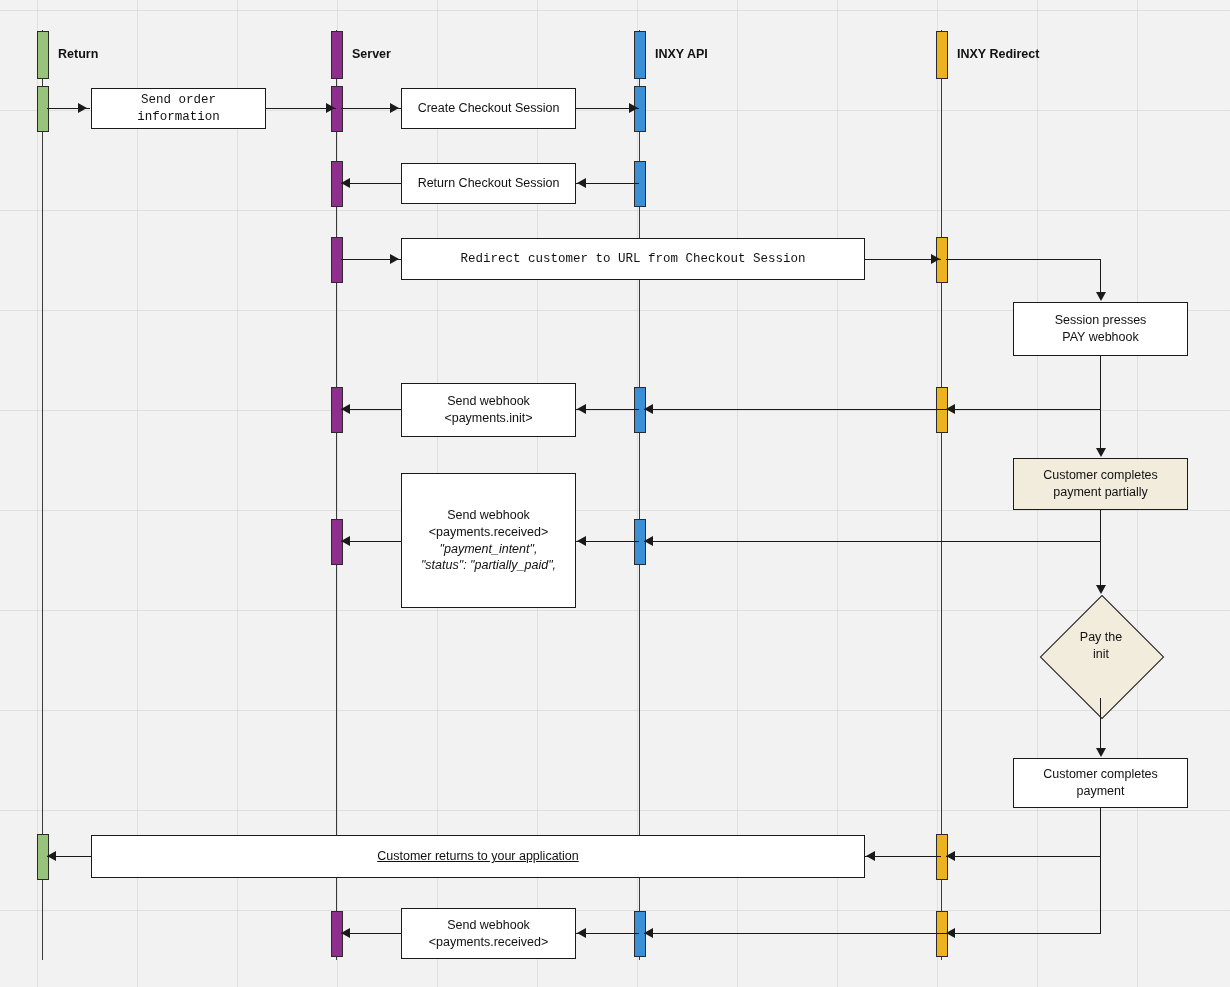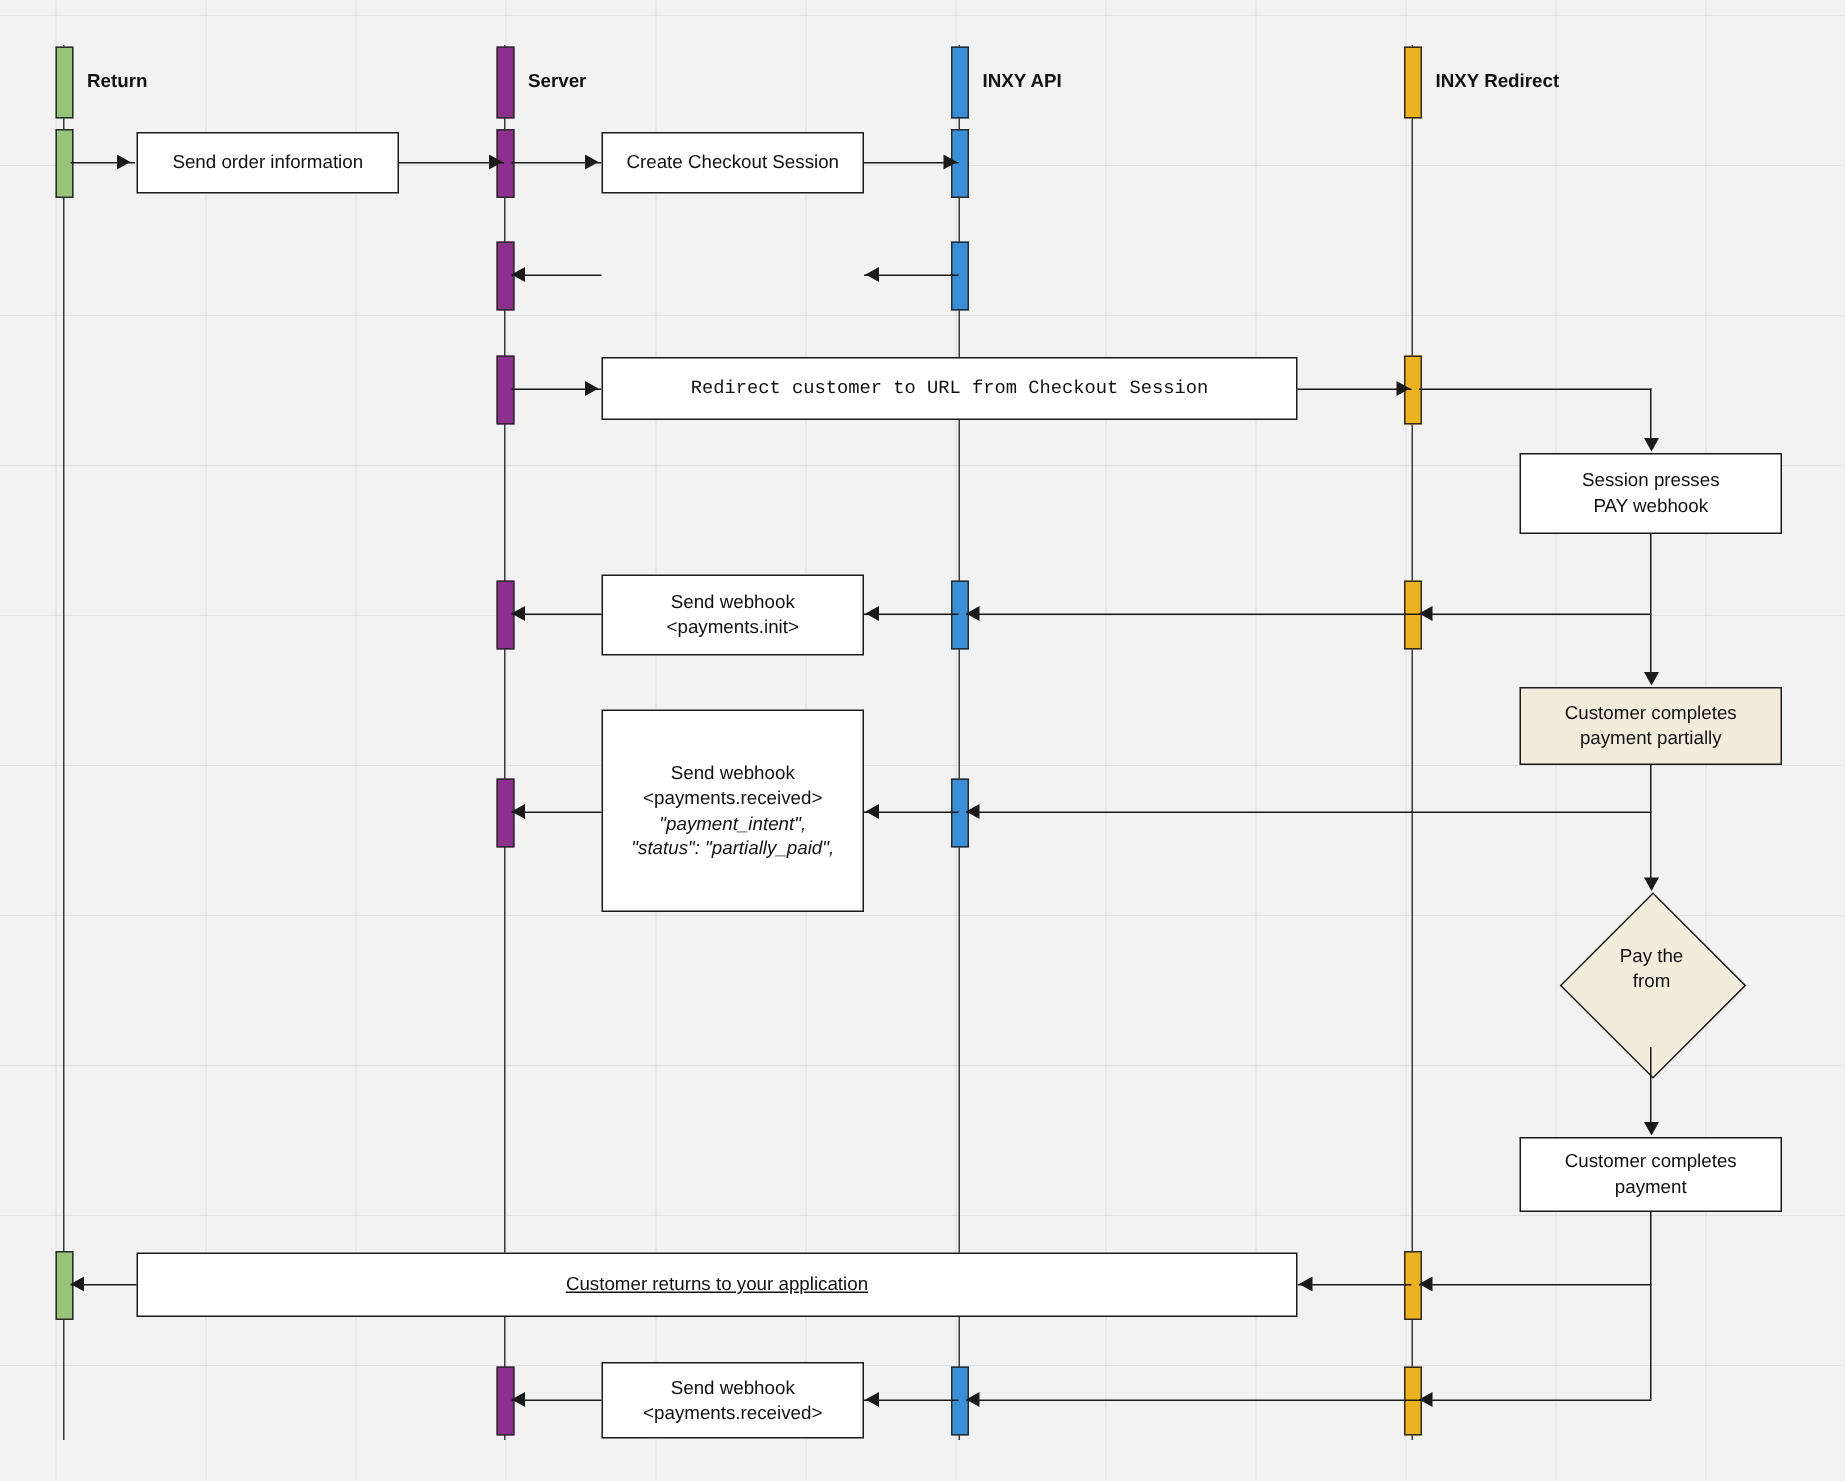--- a/index.html
+++ b/index.html
@@ -150,36 +150,39 @@
 
   <div class="act" style="left:37px; top:834px; height:44px; background:#97c47a;"></div>
   <div class="act" style="left:936px; top:834px; height:44px; background:#edb21f;"></div>
 
   <div class="act" style="left:331px; top:911px; height:44px; background:#8e2f8e;"></div>
   <div class="act" style="left:634px; top:911px; height:44px; background:#3b8fd6;"></div>
   <div class="act" style="left:936px; top:911px; height:44px; background:#edb21f;"></div>
 
   <div class="line hline" style="left:47px; top:108px; width:43px;"></div>
   <div class="arrow right" style="left:78px; top:103px;"></div>
-  <div class="box" style="left:91px; top:88px; width:175px; height:41px;">
+  <div class="box" style="left:91px; top:88px; width:175px; height:41px;font-family:Liberation Mono, monospace;">
     <span>Send order information</span>
   </div>
   <div class="line hline" style="left:266px; top:108px; width:70px;"></div>
   <div class="arrow right" style="left:326px; top:103px;"></div>
 
   <div class="line hline" style="left:341px; top:108px; width:60px;"></div>
   <div class="arrow right" style="left:390px; top:103px;"></div>
   <div class="box" style="left:401px; top:88px; width:175px; height:41px;">
     <span>Create Checkout Session</span>
   </div>
   <div class="line hline" style="left:576px; top:108px; width:63px;"></div>
   <div class="arrow right" style="left:629px; top:103px;"></div>
 
   <div class="line hline" style="left:576px; top:183px; width:63px;"></div>
   <div class="arrow left" style="left:577px; top:178px;"></div>
+  <div class="box" style="left:401px; top:163px; width:175px; height:41px;">
+    <span>Return Checkout Session</span>
+  </div>
   <div class="line hline" style="left:341px; top:183px; width:60px;"></div>
   <div class="arrow left" style="left:341px; top:178px;"></div>
 
   <div class="line hline" style="left:341px; top:259px; width:60px;"></div>
   <div class="arrow right" style="left:390px; top:254px;"></div>
   <div class="box" style="left:401px; top:238px; width:464px; height:42px;font-family:Liberation Mono, monospace;">
     <span>Redirect customer to URL from Checkout Session</span>
   </div>
   <div class="line hline" style="left:865px; top:259px; width:76px;"></div>
   <div class="arrow right" style="left:931px; top:254px;"></div>
@@ -229,21 +232,21 @@
   <div class="line hline" style="left:576px; top:541px; width:63px;"></div>
   <div class="arrow left" style="left:577px; top:536px;"></div>
   <div class="line hline" style="left:341px; top:541px; width:60px;"></div>
   <div class="arrow left" style="left:341px; top:536px;"></div>
 
   <div class="line vline" style="left:1100px; top:541px; height:50px;"></div>
   <div class="arrow down" style="left:1096px; top:585px;"></div>
   <div class="diamond" style="left:1058px; top:613px;"></div>
   <div class="diamond-label" style="left:1041px; top:629px;">
     <div>Pay the</div>
-    <div>from</div>
+    <div>init</div>
   </div>
 
   <div class="line vline" style="left:1100px; top:698px; height:56px;"></div>
   <div class="arrow down" style="left:1096px; top:748px;"></div>
 
   <div class="box" style="left:1013px; top:758px; width:175px; height:50px; flex-direction:column;">
     <span>Customer completes</span>
     <span>payment</span>
   </div>
 

